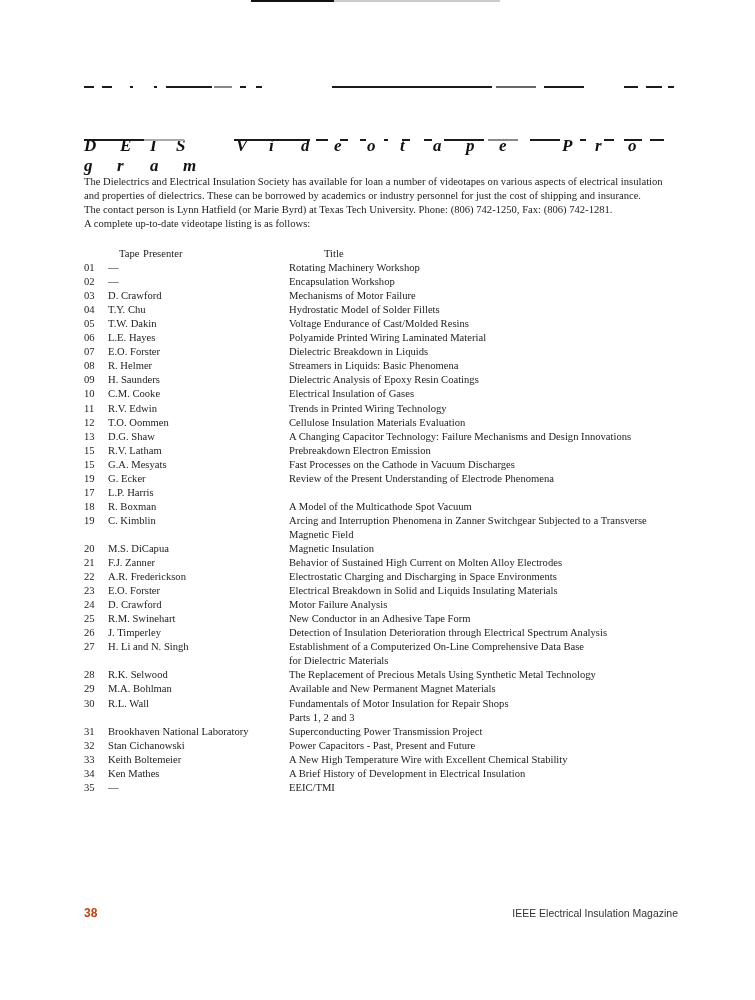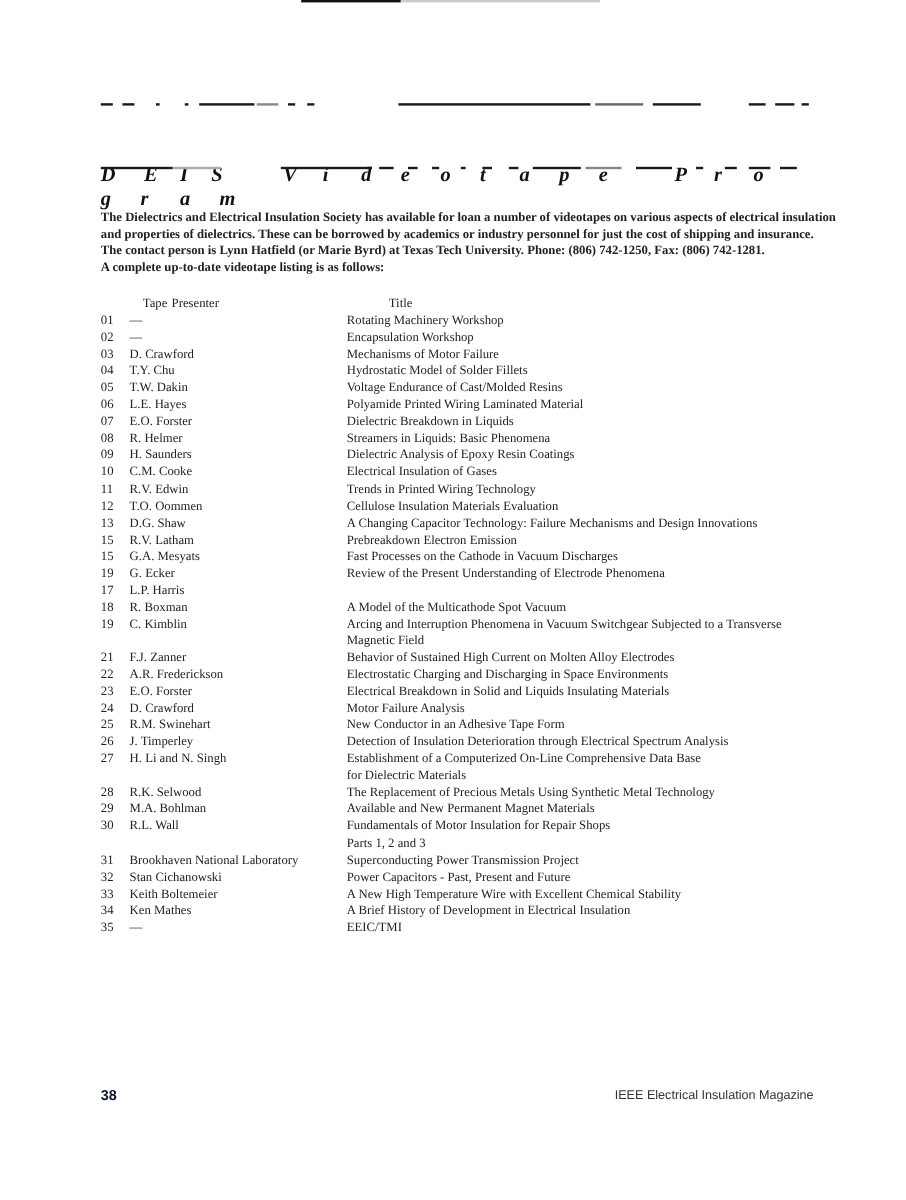--- a/index.html
+++ b/index.html
@@ -8,37 +8,37 @@
   .rule { position:absolute; left:84px; width:592px; height:2px; }
   .rule span { position:absolute; top:0; height:2px; background:#1a1a1a; }
   .title {
     position:absolute; left:84px; top:103px; width:592px; text-align:left;
     font-family:Liberation Serif, serif; font-weight:bold; font-style:italic;
     font-size:17px; color:#111; letter-spacing:0;margin-top:33px;
   }
   .title span { display:inline-block; }
   .intro {
     position:absolute; left:84px; top:175px; width:600px;
-    font-family:"Liberation Serif", serif; font-size:10.6px; line-height:14px; color:#222;font-weight:bold;
+    font-family:"Liberation Serif", serif; font-size:10.6px; line-height:14px; color:#222;
   }
   .intro p { margin:0; white-space:nowrap; }
   .table {
     position:absolute; left:84px; top:247px; width:600px;
     font-family:"Liberation Serif", serif; font-size:10.6px; line-height:14.05px; color:#222;
   }
   .row { position:relative; height:14.05px; }
   .row.two { height:28.1px; }
   .c-tape { position:absolute; left:0; width:24px; }
   .c-pres { position:absolute; left:24px; width:180px; white-space:nowrap; }
   .c-title { position:absolute; left:205px; width:400px; }
   .c-title div { white-space:nowrap; }
   .hdr { color:#222;margin-left:35px; }
   .footer-page {
     position:absolute; left:84px; top:906px;
-    font-family:"Liberation Sans", sans-serif; font-weight:bold; font-size:12px; color:#0f172a;
+    font-family:"Liberation Sans", sans-serif; font-weight:bold; font-size:12px; color:#c2410c;
   }
   .footer-mag {
     position:absolute; right:77px; top:907px;
     font-family:"Liberation Sans", sans-serif; font-size:10.5px; color:#333;
   }
 </style>
 </head>
 <body>
 
 <div class="topline" style="left:251px;width:83px;background:#111;"></div>
@@ -217,22 +217,29 @@
       <div class="c-tape">18</div>
       <div class="c-pres">R. Boxman</div>
       <div class="c-title">
         <div>A Model of the Multicathode Spot Vacuum</div>
       </div>
     </div>
     <div class="row two">
       <div class="c-tape">19</div>
       <div class="c-pres">C. Kimblin</div>
       <div class="c-title">
-        <div>Arcing and Interruption Phenomena in Vacuum Switchgear Subjected to a Transverse</div>
+        <div>Arcing and Interruption Phenomena in Zanner Switchgear Subjected to a Transverse</div>
         <div>Magnetic Field</div>
+      </div>
+    </div>
+    <div class="row">
+      <div class="c-tape">20</div>
+      <div class="c-pres">M.S. DiCapua</div>
+      <div class="c-title">
+        <div>Magnetic Insulation</div>
       </div>
     </div>
     <div class="row">
       <div class="c-tape">21</div>
       <div class="c-pres">F.J. Zanner</div>
       <div class="c-title">
         <div>Behavior of Sustained High Current on Molten Alloy Electrodes</div>
       </div>
     </div>
     <div class="row">

